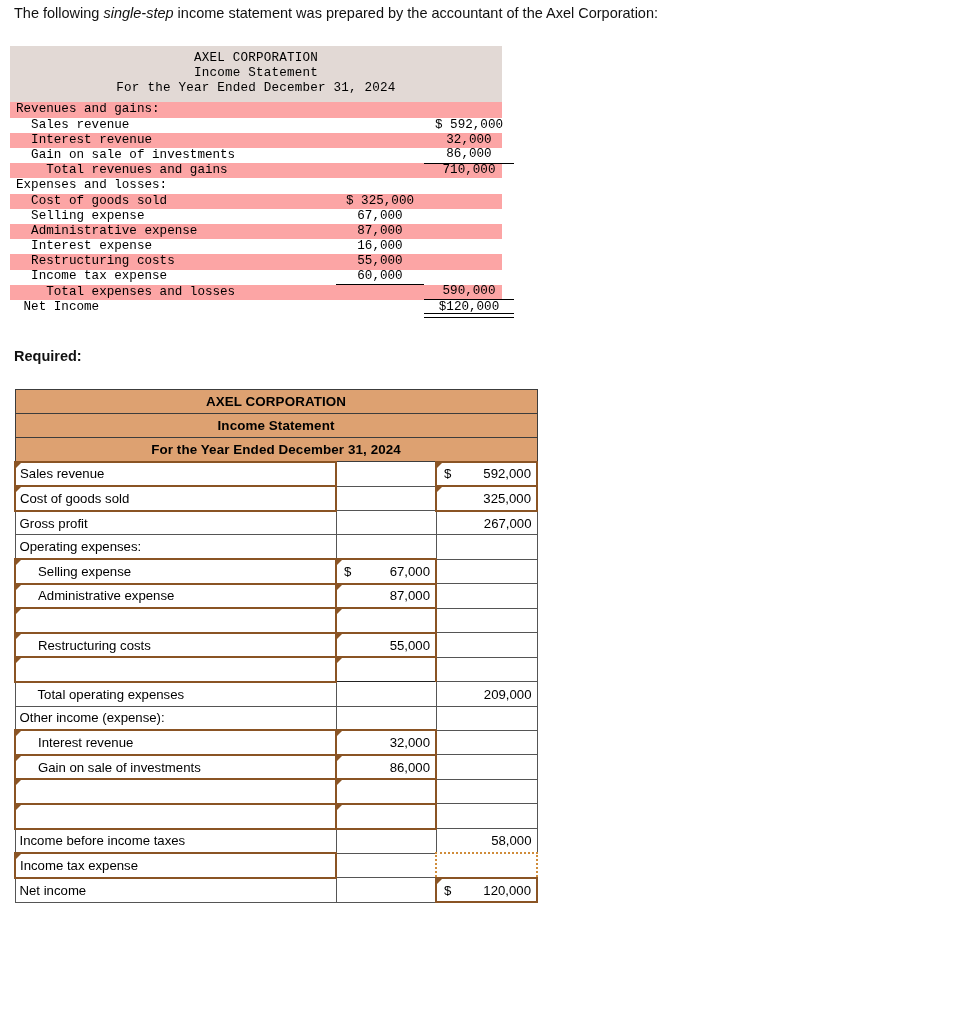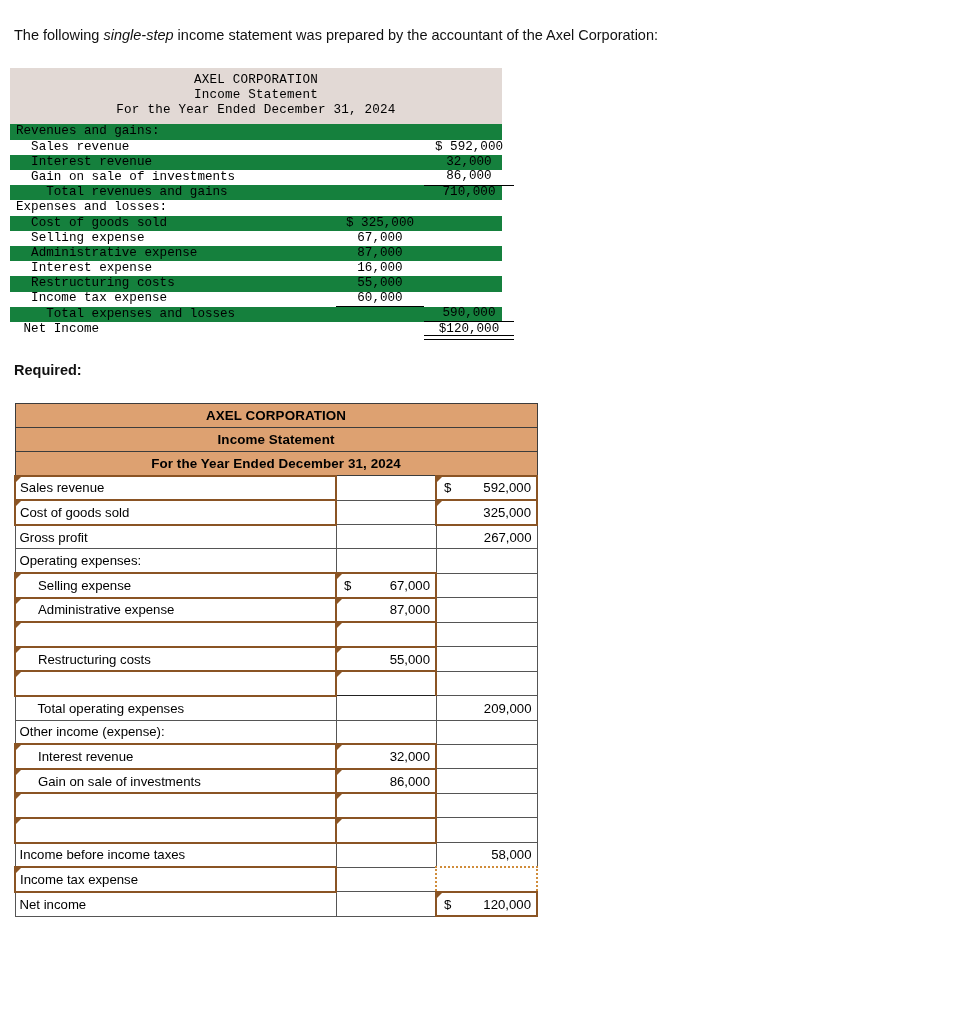--- a/index.html
+++ b/index.html
@@ -15,24 +15,24 @@
     -webkit-font-smoothing: antialiased;
   }
 
   
   .prose {
     font-size: 14.5px;
     line-height: 1.35;
     color: #111;
     padding: 0 14px;
   }
-  #intro-text { padding-top: 26px; }
+  #intro-text { padding-top: 4px; }
   .prose em { font-style: italic; }
 
-  .required-block { margin-top: 24px; }
+  .required-block { margin-top: 32px; }
   .required-label {
     font-weight: bold;
     font-size: 14.5px;
     margin-bottom: 4px;
   }
 
   
   .ss-wrap {
     margin: 22px 0 0 10px;
     width: 492px;
@@ -47,21 +47,21 @@
     letter-spacing: 0.2px;
   }
   .ss-head div { white-space: pre; }
 
   .ss-row {
     display: flex;
     height: 15.2px;
     align-items: center;
     white-space: pre;
   }
-  .ss-row.alt { background: #15803d; }
+  .ss-row.alt { background: #fca5a5; }
   .ss-row .lbl { flex: 0 0 320px; padding-left: 6px; }
   .ss-row .c1  { flex: 0 0 88px; text-align: center; }
   .ss-row .c2  { flex: 0 0 90px; text-align: center; padding-right: 0px;}
   .dbl {
     position: relative;
   }
   .dbl::after {
     content: "";
     position: absolute;
     left: 0; right: 0; bottom: -3px;

